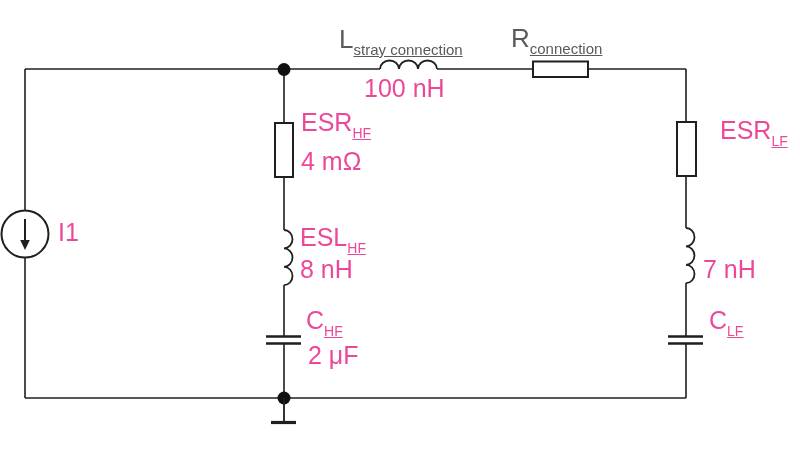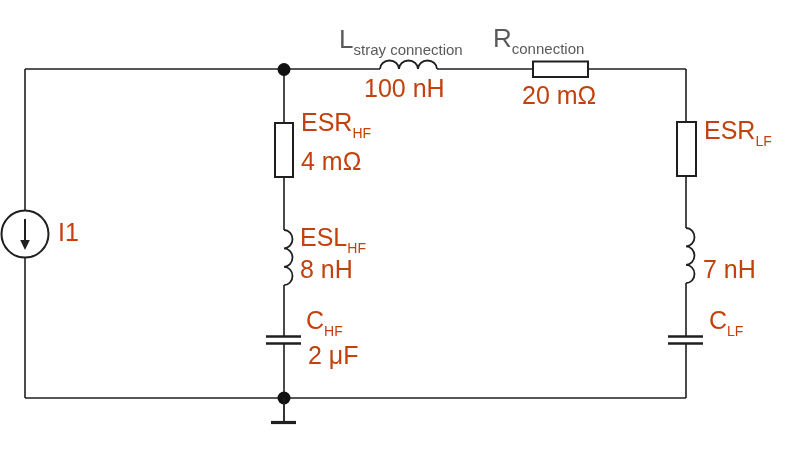--- a/index.html
+++ b/index.html
@@ -2,24 +2,24 @@
 <html><head>
 <meta charset="utf-8">
 <style>
   html,body { margin:0; padding:0; background:#ffffff; }
   .stage {
     position:relative; width:800px; height:450px; background:#ffffff;
     overflow:hidden; font-family:"Liberation Sans", sans-serif;
   }
   svg.schematic { position:absolute; left:0; top:0; }
   .lbl {
-    position:absolute; white-space:nowrap; color:#c2410c;
+    position:absolute; white-space:nowrap; color:#ec4899;
     font-size:25px; line-height:1;
   }
-  .lbl .sub { font-size:14px; vertical-align:-7px; }
+  .lbl .sub { font-size:14px; vertical-align:-7px;text-decoration:underline; }
   .lbl.gray { color:#5a5a5a; font-size:26px; }
   .lbl.gray .sub { font-size:15px; vertical-align:-7px; }
 </style>
 </head>
 <body>
 
 <div class="stage">
 
   <svg class="schematic" width="800" height="450" viewBox="0 0 800 450">
     <g stroke="#1f1f1f" fill="none" stroke-width="1.6">
@@ -69,25 +69,22 @@
     <span>I1</span>
   </div>
 
   <div class="lbl gray" style="left:339px; top:26px">
     <span>L</span><span class="sub">stray connection</span>
   </div>
   <div class="lbl" style="left:364px; top:76px">
     <span>100 nH</span>
   </div>
 
-  <div class="lbl gray" style="left:493px; top:25px">
+  <div class="lbl gray" style="left:511px; top:25px">
     <span>R</span><span class="sub">connection</span>
-  </div>
-  <div class="lbl" style="left:522px; top:83px">
-    <span>20 mΩ</span>
   </div>
 
   <div class="lbl" style="left:301px; top:110px">
     <span>ESR</span><span class="sub">HF</span>
   </div>
   <div class="lbl" style="left:301px; top:149px">
     <span>4 mΩ</span>
   </div>
 
   <div class="lbl" style="left:300px; top:225px">
@@ -97,21 +94,21 @@
     <span>8 nH</span>
   </div>
 
   <div class="lbl" style="left:306px; top:308px">
     <span>C</span><span class="sub">HF</span>
   </div>
   <div class="lbl" style="left:308px; top:343px">
     <span>2 μF</span>
   </div>
 
-  <div class="lbl" style="left:704px; top:118px">
+  <div class="lbl" style="left:720px; top:118px">
     <span>ESR</span><span class="sub">LF</span>
   </div>
 
   <div class="lbl" style="left:703px; top:257px">
     <span>7 nH</span>
   </div>
 
   <div class="lbl" style="left:709px; top:308px">
     <span>C</span><span class="sub">LF</span>
   </div>

